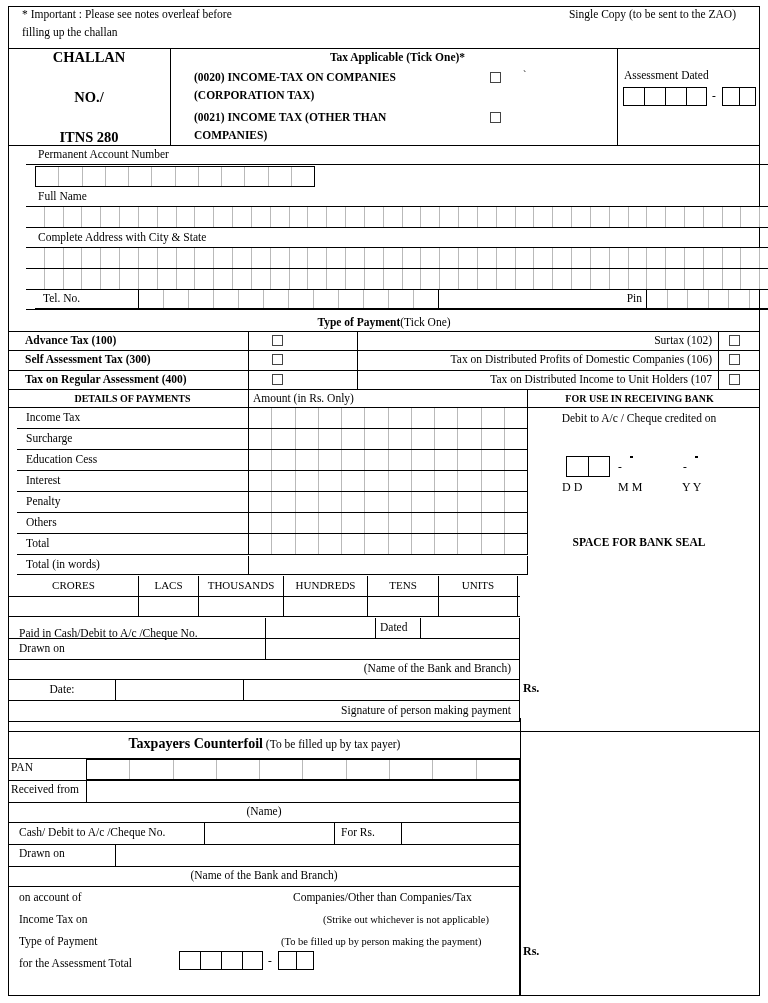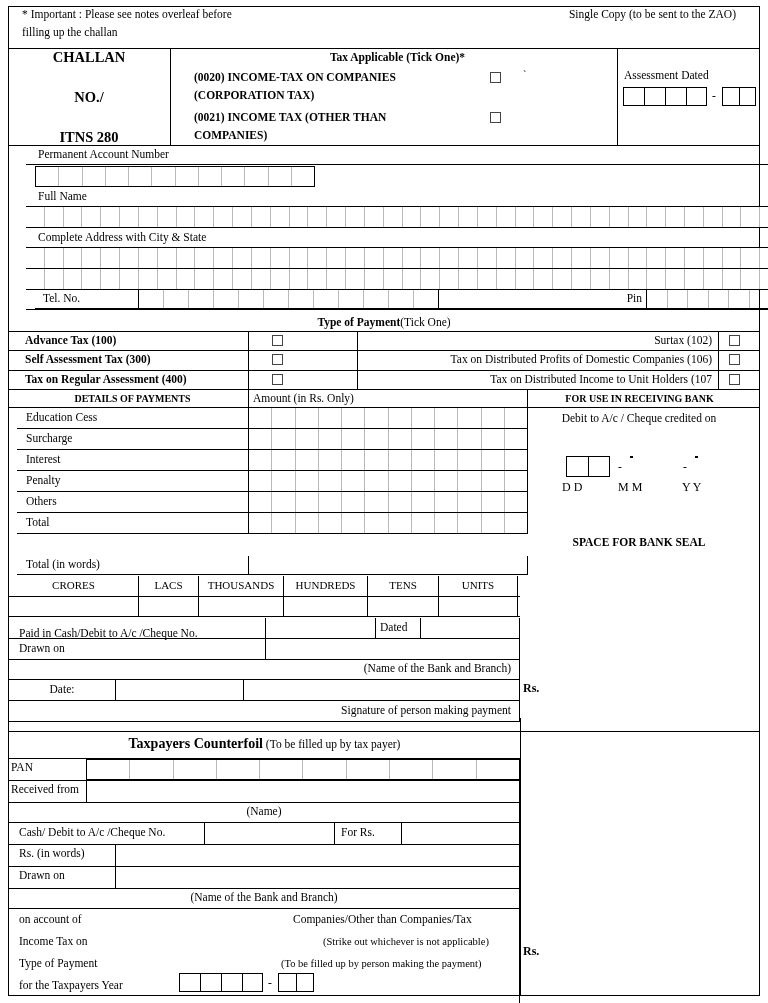--- a/index.html
+++ b/index.html
@@ -759,21 +759,21 @@
 
   <div id="dop-hdr">
     <div class="a">DETAILS OF PAYMENTS</div>
     <div class="b">Amount (in Rs. Only)</div>
     <div class="c">FOR USE IN RECEIVING BANK</div>
   </div>
 
   <div id="dop">
     <div class="drow">
       <div class="dlabel">
-          <span>Education Cess</span>
+          <span>Income Tax</span>
         </div>
       <div class="damt">
           <div class="gridline">
             <i></i>
             <i></i>
             <i></i>
             <i></i>
             <i></i>
             <i></i>
             <i></i>
@@ -781,20 +781,41 @@
             <i></i>
             <i></i>
             <i></i>
             <i></i>
           </div>
         </div>
     </div>
     <div class="drow">
       <div class="dlabel">
           <span>Surcharge</span>
+        </div>
+      <div class="damt">
+          <div class="gridline">
+            <i></i>
+            <i></i>
+            <i></i>
+            <i></i>
+            <i></i>
+            <i></i>
+            <i></i>
+            <i></i>
+            <i></i>
+            <i></i>
+            <i></i>
+            <i></i>
+          </div>
+        </div>
+    </div>
+    <div class="drow">
+      <div class="dlabel">
+          <span>Education Cess</span>
         </div>
       <div class="damt">
           <div class="gridline">
             <i></i>
             <i></i>
             <i></i>
             <i></i>
             <i></i>
             <i></i>
             <i></i>
@@ -1005,41 +1026,35 @@
         </div>
       <div class="v"></div>
     </div>
     <div class="crow" id="cf-name"><span>(Name)</span></div>
     <div class="crow" id="cf-cash">
       <div class="a">Cash/ Debit to A/c /Cheque No.</div>
       <div class="b"></div>
       <div class="c">For Rs.</div>
       <div class="d"></div>
     </div>
-    <div class="crow" id="cf-words">
-      <div class="k">
-          <span>Rs. (in words)</span>
-        </div>
-      <div class="v"></div>
-    </div>
     <div class="crow" id="cf-drawn">
       <div class="k">
           <span>Drawn on</span>
         </div>
       <div class="v"></div>
     </div>
     <div class="crow" id="cf-bank"><span>(Name of the Bank and Branch)</span></div>
     <div class="crow" id="cf-foot">
       <div class="f1">on account of</div>
       <div class="f1r">Companies/Other than Companies/Tax</div>
       <div class="f2">Income Tax on</div>
       <div class="f2r">(Strike out whichever is not applicable)</div>
       <div class="f3">Type of Payment</div>
       <div class="f3r">(To be filled up by person making the payment)</div>
-      <div class="f4">for the Taxpayers Year</div>
+      <div class="f4">for the Assessment Total</div>
       <div class="boxset ayb">
           <b></b>
           <b></b>
           <b></b>
           <b></b>
         </div>
       <div class="aydash">-</div>
       <div class="boxset ayb2">
           <b></b>
           <b></b>

